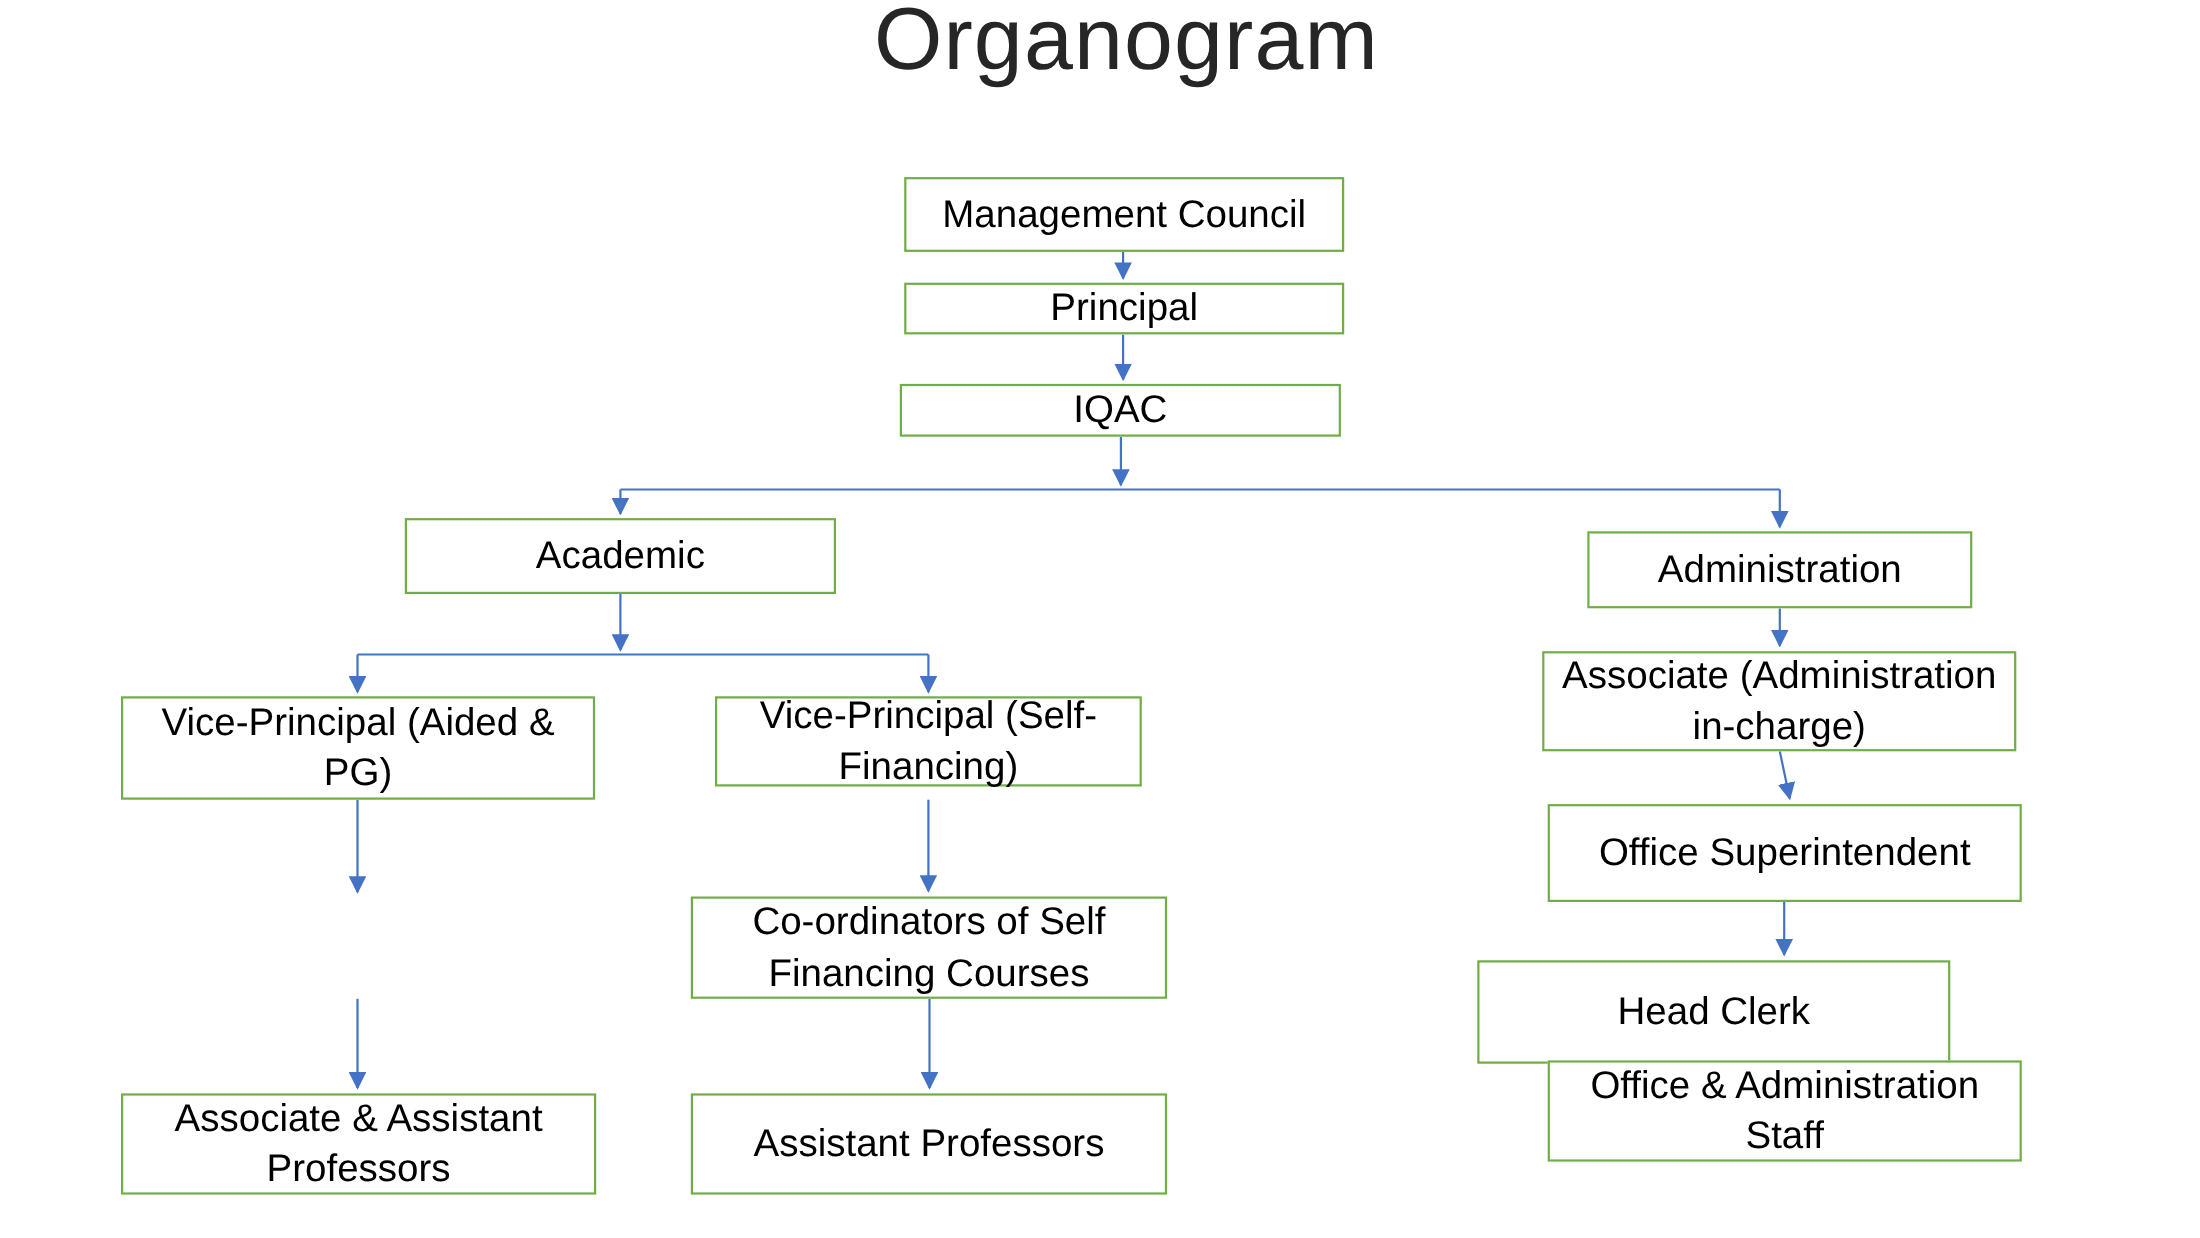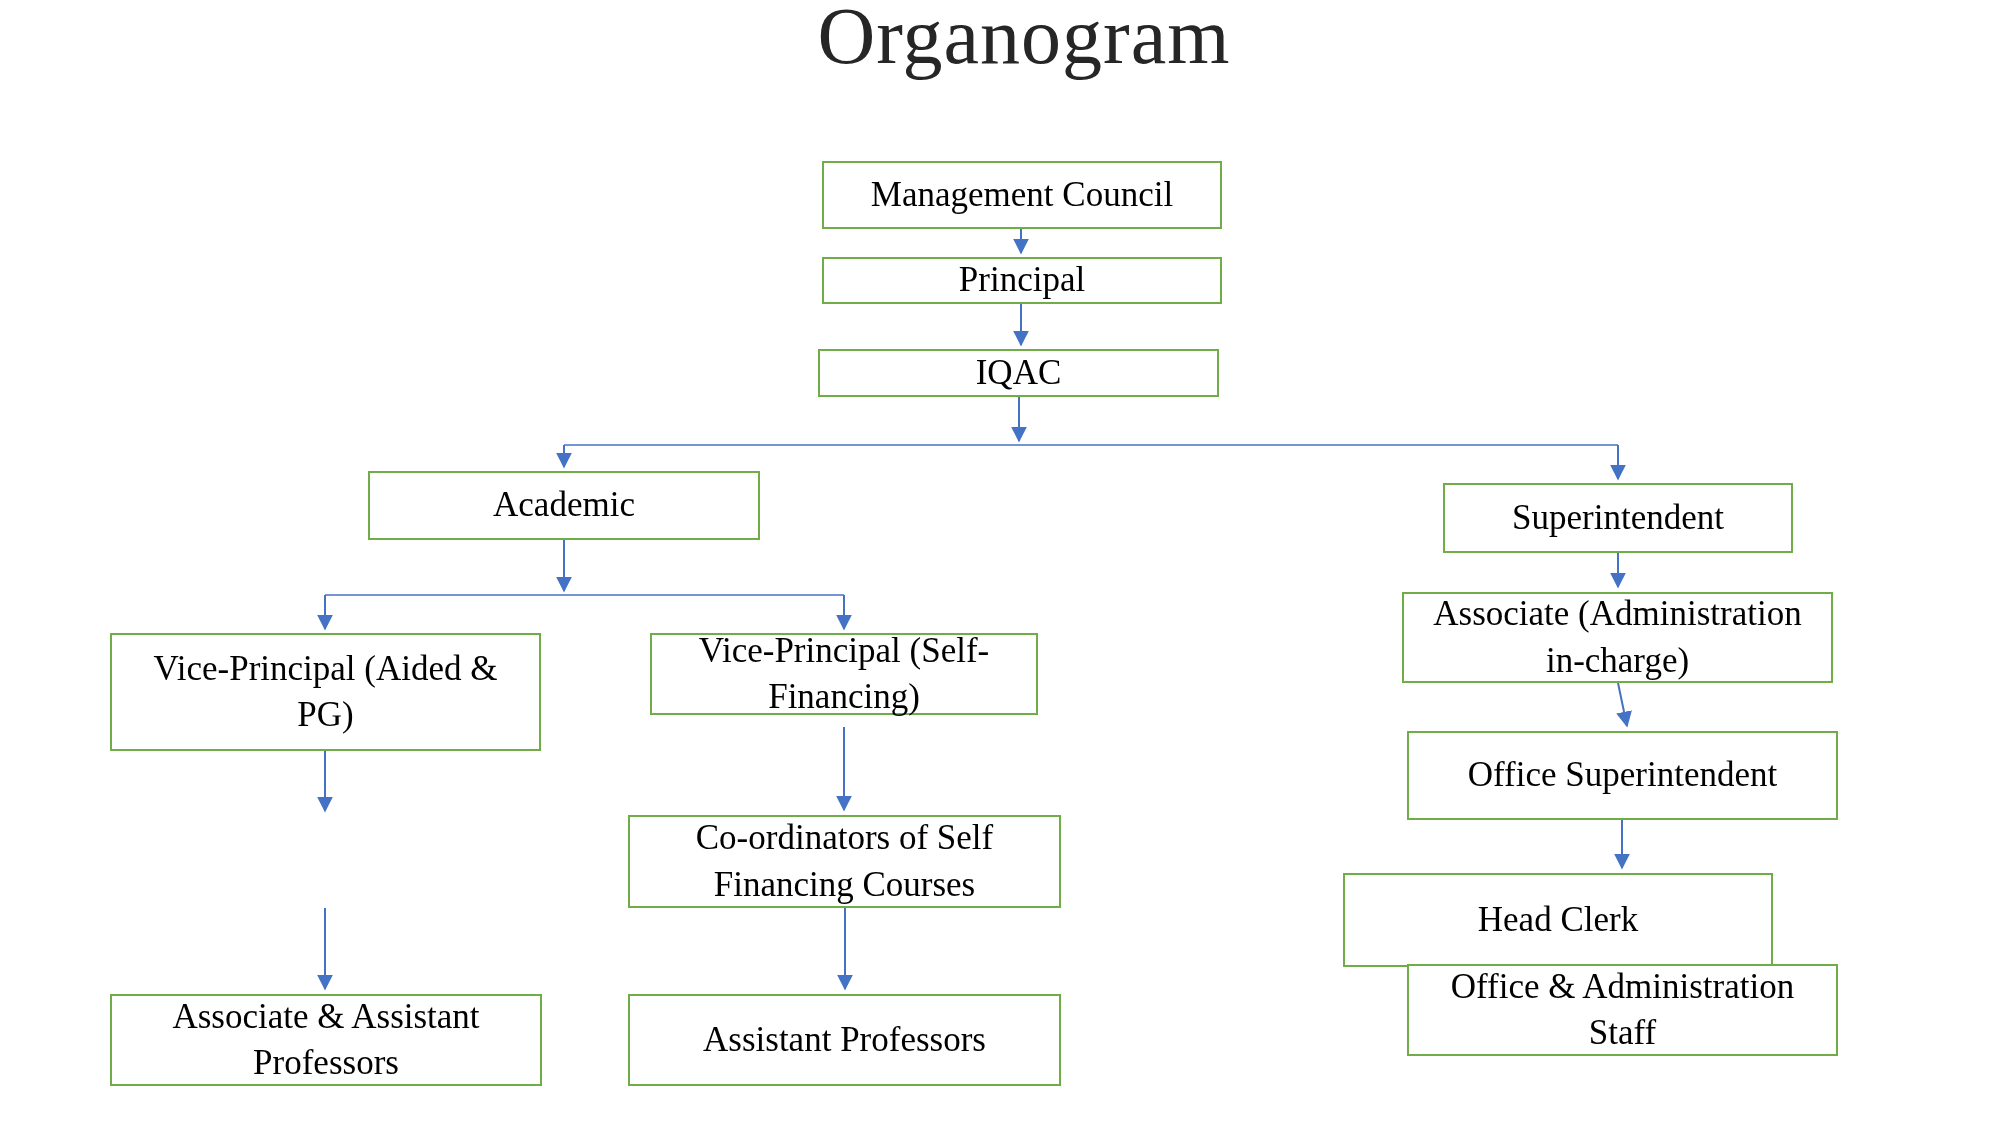--- a/index.html
+++ b/index.html
@@ -1,20 +1,20 @@
 <!DOCTYPE html>
 <html><head>
 <meta charset="utf-8">
 <style>
   html,body{margin:0;padding:0;background:#ffffff;}
   .stage{
     position:relative;
     width:2000px;height:1125px;
     background:#ffffff;
-    font-family:Liberation Serif, serif;
+    font-family:Liberation Sans, sans-serif;
     overflow:hidden;
   }
   .title{
     position:absolute;
     left:0; top:-8px; width:2048px;
     text-align:center;
     font-size:80px;
     font-weight:300;
     letter-spacing:1px;
     color:#262626;
@@ -94,24 +94,24 @@
 
   <div class="node" style="left:818px;top:349px;width:401px;height:48px">
     <span class="lbl">IQAC</span>
   </div>
 
   <div class="node" style="left:368px;top:471px;width:392px;height:69px">
     <span class="lbl">Academic</span>
   </div>
 
   <div class="node" style="left:1443px;top:483px;width:350px;height:70px">
-    <span class="lbl">Superintendent</span>
+    <span class="lbl">Administration</span>
   </div>
 
-  <div class="node" style="left:110px;top:633px;width:431px;height:118px">
+  <div class="node" style="left:110px;top:633px;width:431px;height:94px">
     <span class="lbl">Vice-Principal (Aided &amp;
 PG)</span>
   </div>
 
   <div class="node" style="left:650px;top:633px;width:388px;height:82px">
     <span class="lbl">Vice-Principal (Self-
 Financing)</span>
   </div>
 
   <div class="node" style="left:1402px;top:592px;width:431px;height:91px">

